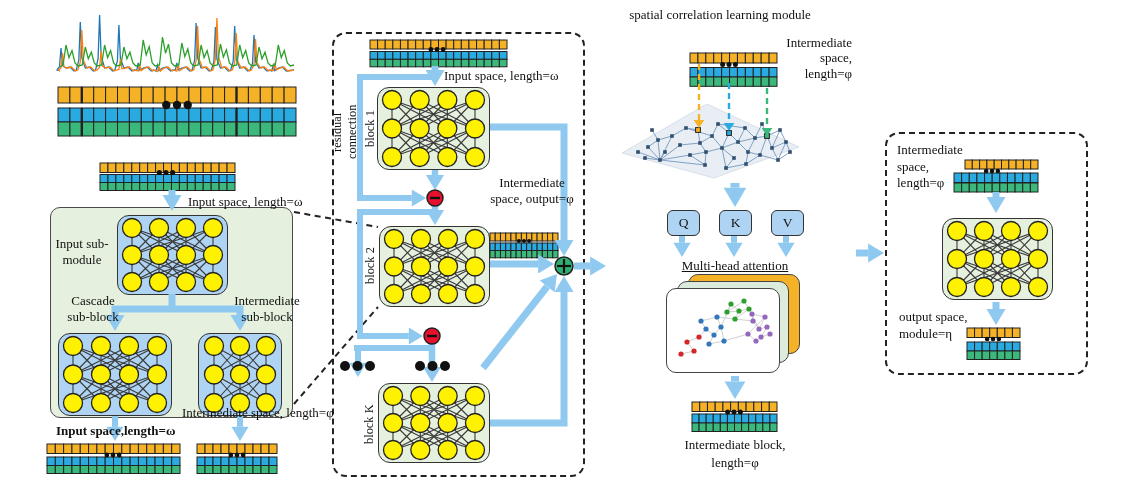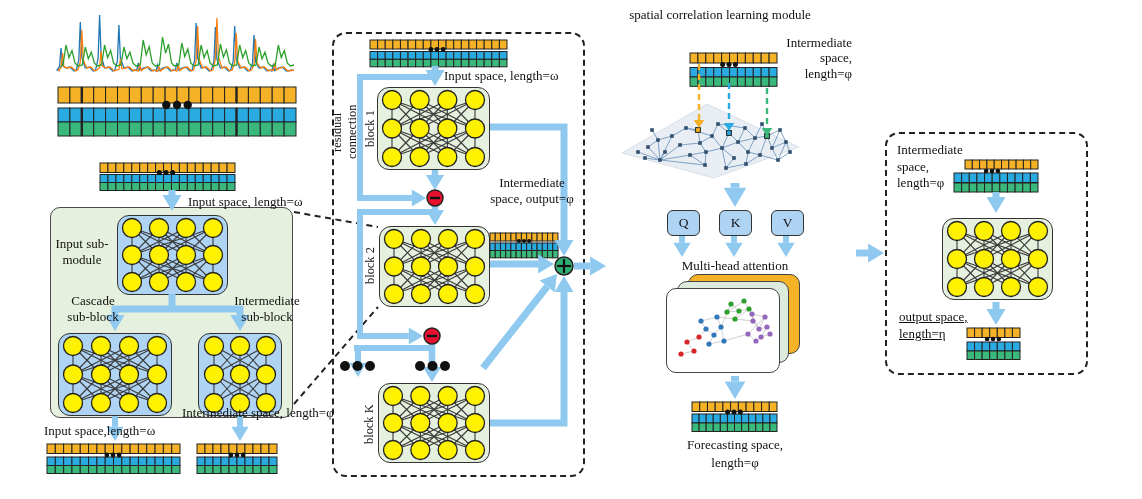--- a/index.html
+++ b/index.html
@@ -1080,47 +1080,47 @@
     <span>module</span>
   </div>
   <div class="t tc" style="left:54px;top:293px;width:78px;">
     <span>Cascade</span>
     <span>sub-block</span>
   </div>
   <div class="t tc" style="left:226px;top:293px;width:82px;">
     <span>Intermediate</span>
     <span>sub-block</span>
   </div>
-  <div class="t" style="left:44px;top:423px;">Input space,length=ω</div>
+  <div class="t" style="left:56px;top:423px;font-weight:bold;">Input space,length=ω</div>
   <div class="t" style="left:182px;top:405px;text-align:right;">Intermediate space, length=φ</div>
 
   <div class="t" style="left:444px;top:68px;">Input space, length=ω</div>
   <div class="vt" style="left:330px;top:103px;height:58px;">residual</div>
   <div class="vt" style="left:345px;top:95px;height:74px;">connection</div>
   <div class="vt" style="left:363px;top:103px;height:52px;">block 1</div>
   <div class="vt" style="left:363px;top:240px;height:52px;">block 2</div>
   <div class="vt" style="left:362px;top:397px;height:54px;">block K</div>
   <div class="t tc" style="left:462px;top:175px;width:140px;">
     <span>Intermediate</span>
     <span>space, output=φ</span>
   </div>
 
   <div class="t tr" style="left:770px;top:35px;width:82px;line-height:1.18;">
     <span>Intermediate</span>
     <span>space,</span>
     <span>length=φ</span>
   </div>
-  <div class="t tc" style="left:655px;top:258px;width:160px;">Multi-head attention</div>
+  <div class="t tc" style="left:655px;top:258px;width:160px;text-decoration:underline;">Multi-head attention</div>
   <div class="t tc" style="left:665px;top:436px;width:140px;line-height:1.35;">
-    <span>Forecasting space,</span>
+    <span>Intermediate block,</span>
     <span>length=φ</span>
   </div>
 
   <div class="t" style="left:897px;top:142px;line-height:1.28;">
     <span>Intermediate</span>
     <span>space,</span>
     <span>length=φ</span>
   </div>
-  <div class="t" style="left:899px;top:309px;line-height:1.3;text-decoration:underline;">
+  <div class="t" style="left:899px;top:309px;line-height:1.3;">
     <span>output space,</span>
-    <span>length=η</span>
+    <span>module=η</span>
   </div>
 </div>
 
 </body></html>

